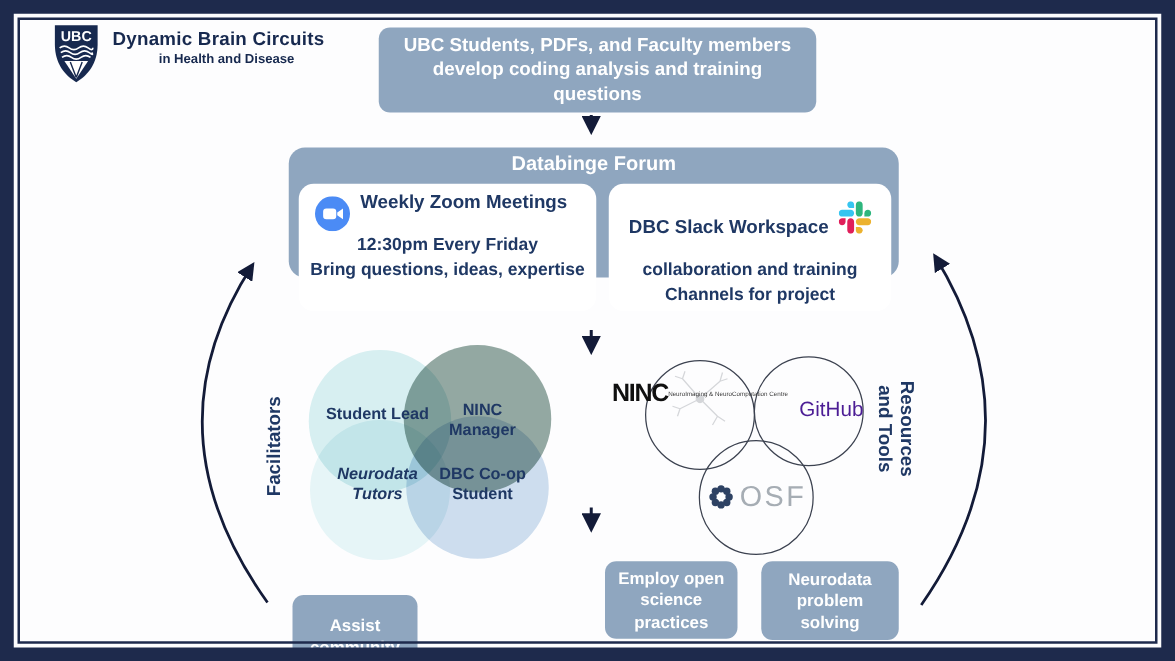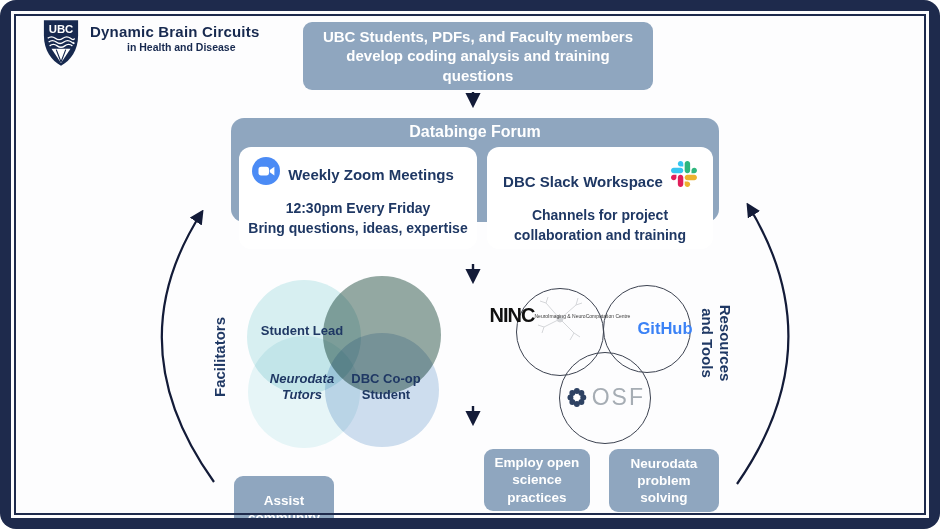--- a/index.html
+++ b/index.html
@@ -1,36 +1,36 @@
 <!DOCTYPE html>
 <html><head>
 <meta charset="utf-8">
 <style>
   html,body{margin:0;padding:0;background:#fff;}
   .canvas{position:relative;width:940px;height:529px;background:#fdfdfe;
-          font-family:"Liberation Sans",sans-serif;overflow:hidden;border-radius:16px;}
+          font-family:"Liberation Sans",sans-serif;overflow:hidden;}
   
   .frame-outer{position:absolute;inset:0;border:11px solid #1e2a4c;z-index:50;pointer-events:none;}
   .frame-inner{position:absolute;inset:14px;border:2px solid #1e2a4c;z-index:50;pointer-events:none;}
   
   .brand{position:absolute;left:42px;top:18px;display:flex;gap:10px;align-items:flex-start;z-index:10;}
   .brand-text{padding-top:5px;color:#17294f;}
   .brand-title{font-size:15px;font-weight:bold;letter-spacing:.2px;}
   .brand-sub{font-size:10.5px;font-weight:bold;margin-top:1px;padding-left:37px;}
   
   .bluebox{background:#8fa6bf;border-radius:9px;color:#fff;font-weight:bold;text-align:center;}
   .top-box{position:absolute;left:303px;top:22px;width:350px;height:68px;z-index:10;
            font-size:15px;line-height:1.28;display:flex;align-items:center;justify-content:center;padding:2px 6px;box-sizing:border-box;}
   
   .forum{position:absolute;left:231px;top:118px;width:488px;height:104px;border-radius:13px;z-index:10;}
   .forum-title{font-size:16px;font-weight:bold;color:#fff;text-align:center;padding-top:5px;}
   .card{position:absolute;top:29px;background:#fff;border-radius:12px;color:#1f3864;font-weight:bold;box-sizing:border-box;}
   .card-left{left:8px;width:238px;height:102px;}
   .card-right{left:256px;width:226px;height:102px;}
-  .card-head{font-size:15px;text-align:center;margin-top:19px;}
+  .card-head{font-size:15px;text-align:center;margin-top:6px;}
   .card-left .card-head{padding-left:26px;}
   .card-body{font-size:14px;text-align:center;line-height:1.4;margin-top:16px;}
   .zoom-badge{position:absolute;left:13px;top:10px;width:28px;height:28px;}
   .head-row{display:flex;align-items:center;justify-content:center;gap:8px;margin-top:11px;}
   .head-row .card-head{margin-top:15px;padding-left:0;}
   
   .venn-layer{position:absolute;inset:0;z-index:4;isolation:isolate;}
   .vcirc{position:absolute;border-radius:50%;mix-blend-mode:multiply;}
   .vc-tl{left:247px;top:280px;width:114px;height:114px;background:#d7eff1;}
   .vc-tr{left:323px;top:276px;width:118px;height:118px;background:#93a8a2;}
@@ -48,21 +48,21 @@
   .rcirc{position:absolute;border-radius:50%;border:1.6px solid #3c4250;box-sizing:border-box;z-index:6;background:transparent;}
   .rc-ninc{left:516px;top:288px;width:88px;height:88px;}
   .rc-github{left:603px;top:285px;width:88px;height:88px;}
   .rc-osf{left:559px;top:352px;width:92px;height:92px;}
   .tool{position:absolute;z-index:13;display:flex;align-items:center;justify-content:center;}
   .tool-ninc{left:520px;top:305px;width:80px;}
   .ninc-word{font-size:20px;font-weight:900;color:#101010;letter-spacing:-1px;line-height:1;}
   .ninc-cap{font-size:5px;color:#3a3a3a;margin-top:1px;white-space:nowrap;}
   .neuron{position:absolute;left:534px;top:293px;opacity:.35;z-index:5;}
   .tool-github{left:605px;top:318px;width:84px;gap:4px;}
-  .gh-text{font-size:16.5px;font-weight:bold;color:#3b82f6;margin-left:32px;}
+  .gh-text{font-size:16.5px;font-weight:normal;color:#4c1d95;margin-left:32px;}
   .tool-osf{left:565px;top:384px;width:80px;gap:3px;}
   .osf-text{font-size:23px;font-weight:normal;color:#a6adb4;letter-spacing:2px;}
   
   .outcome{position:absolute;z-index:10;font-size:13.5px;line-height:1.28;
            display:flex;align-items:center;justify-content:center;padding:4px 8px;box-sizing:border-box;}
   .out-1{left:234px;top:476px;width:100px;height:66px;}
   .out-2{left:355px;top:448px;width:108px;height:62px;}
   .out-3{left:484px;top:449px;width:106px;height:62px;}
   .out-4{left:609px;top:449px;width:110px;height:63px;}
   .arrows{position:absolute;left:0;top:0;z-index:5;}
@@ -127,33 +127,34 @@
           <path fill="#E01E5A" d="M32.3 77.6c0-7.1 5.8-12.9 12.9-12.9s12.9 5.8 12.9 12.9v32.3c0 7.1-5.8 12.9-12.9 12.9s-12.9-5.8-12.9-12.9V77.6z"></path>
           <path fill="#36C5F0" d="M45.2 25.8c-7.1 0-12.9-5.8-12.9-12.9S38.1 0 45.2 0s12.9 5.8 12.9 12.9v12.9H45.2z"></path>
           <path fill="#36C5F0" d="M45.2 32.3c7.1 0 12.9 5.8 12.9 12.9s-5.8 12.9-12.9 12.9H12.9C5.8 58.1 0 52.3 0 45.2s5.8-12.9 12.9-12.9h32.3z"></path>
           <path fill="#2EB67D" d="M97 45.2c0-7.1 5.8-12.9 12.9-12.9s12.9 5.8 12.9 12.9-5.8 12.9-12.9 12.9H97V45.2z"></path>
           <path fill="#2EB67D" d="M90.5 45.2c0 7.1-5.8 12.9-12.9 12.9s-12.9-5.8-12.9-12.9V12.9C64.7 5.8 70.5 0 77.6 0s12.9 5.8 12.9 12.9v32.3z"></path>
           <path fill="#ECB22E" d="M77.6 97c7.1 0 12.9 5.8 12.9 12.9s-5.8 12.9-12.9 12.9-12.9-5.8-12.9-12.9V97h12.9z"></path>
           <path fill="#ECB22E" d="M77.6 90.5c-7.1 0-12.9-5.8-12.9-12.9s5.8-12.9 12.9-12.9h32.3c7.1 0 12.9 5.8 12.9 12.9s-5.8 12.9-12.9 12.9H77.6z"></path>
         </svg>
       </div>
       <div class="card-body">
+        <div>collaboration and training</div>
         <div>Channels for project</div>
-        <div>collaboration and training</div>
       </div>
     </div>
   </div>
 
   <div class="venn-layer">
     <div class="vcirc vc-tl"></div>
     <div class="vcirc vc-tr"></div>
     <div class="vcirc vc-bl"></div>
     <div class="vcirc vc-br"></div>
   </div>
   <div class="vlabel vl-cluster">Student Lead</div>
+  <div class="vlabel vl-ninc">NINC Manager</div>
   <div class="vlabel vl-tutors">Neurodata Tutors</div>
   <div class="vlabel vl-coop">DBC Co-op Student</div>
   <div class="side-label lbl-facilitators">Facilitators</div>
 
   <div class="rcirc rc-ninc"></div>
   <div class="rcirc rc-github"></div>
   <div class="rcirc rc-osf"></div>
 
   <svg class="neuron" width="52" height="52" viewBox="0 0 52 52">
     <g stroke="#8a8f96" stroke-width="1" fill="none">

